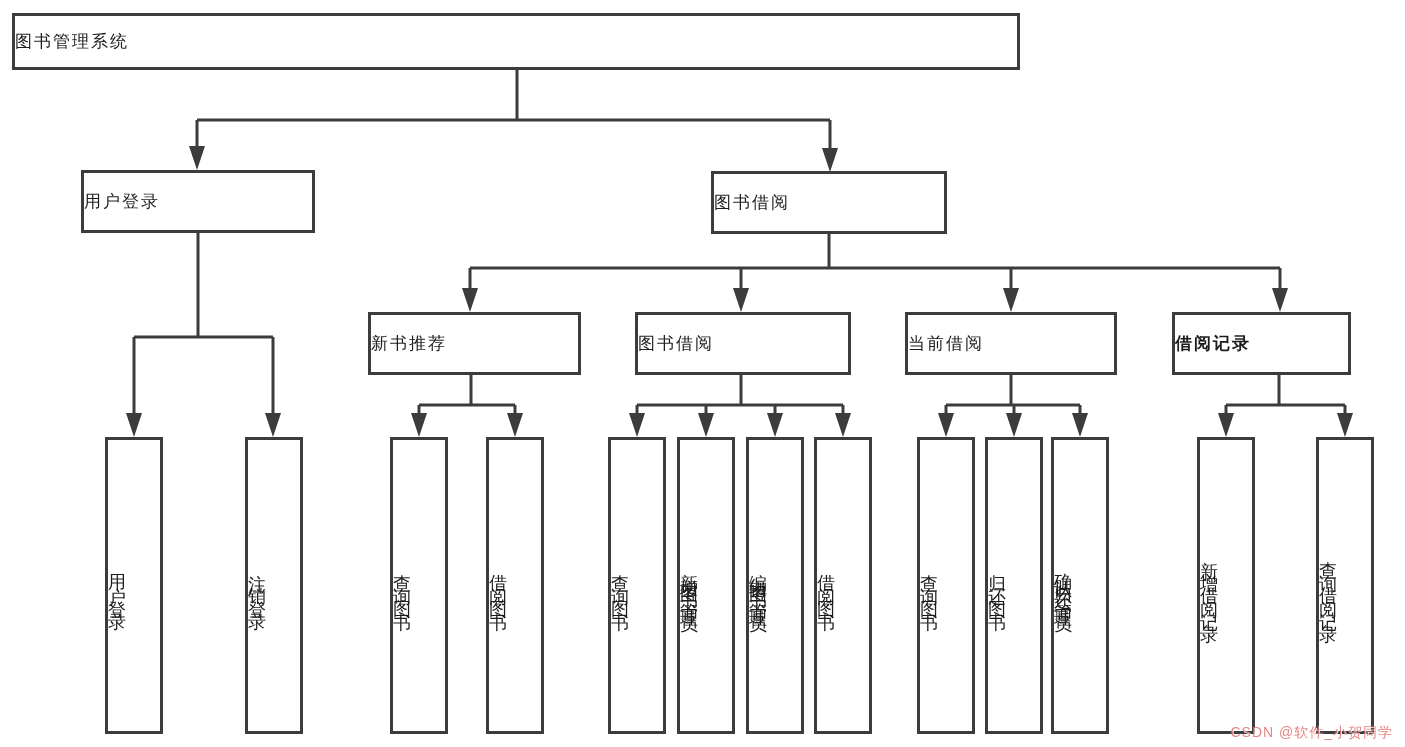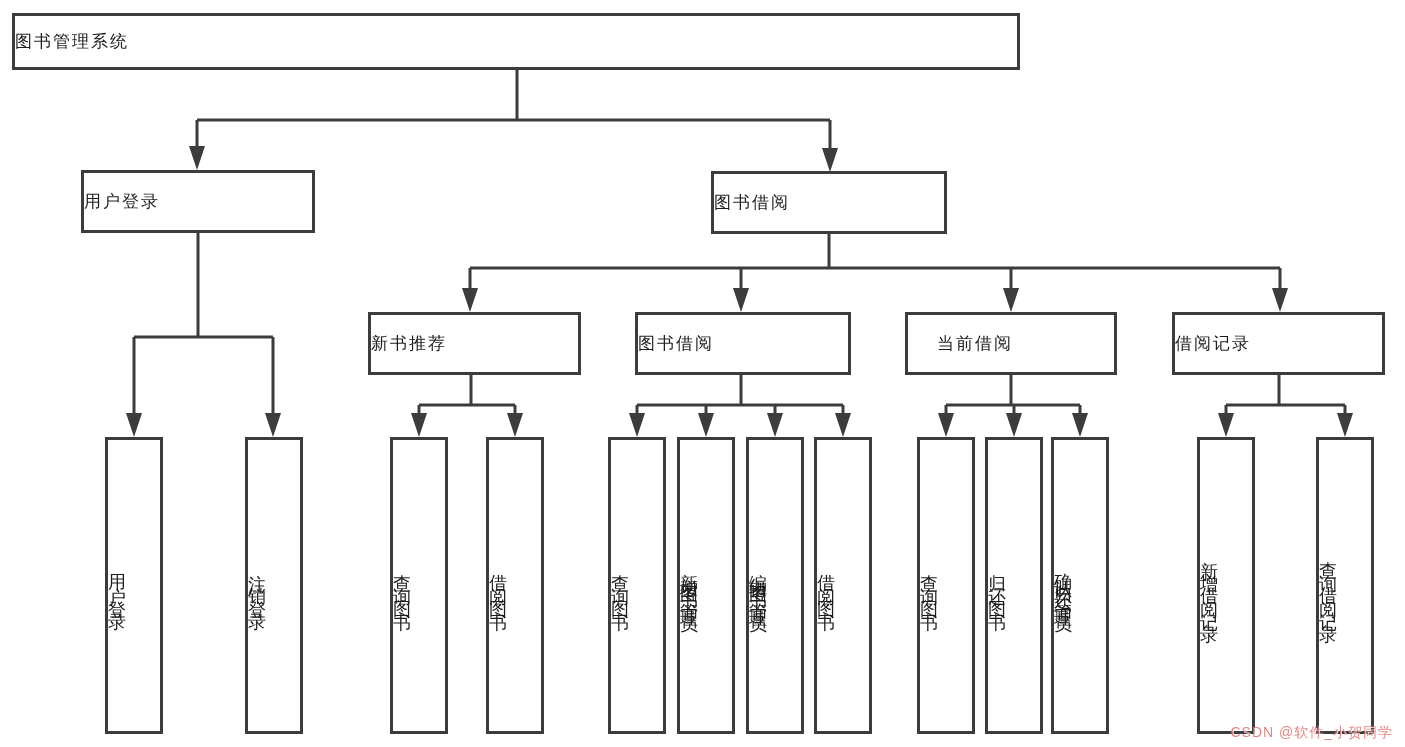--- a/index.html
+++ b/index.html
@@ -123,24 +123,24 @@
   <div class="box h" style="left:711px; top:171px; width:236px; height:63px;">
     <span>图书借阅</span>
   </div>
 
   <div class="box h" style="left:368px; top:312px; width:213px; height:63px;">
     <span>新书推荐</span>
   </div>
   <div class="box h" style="left:635px; top:312px; width:216px; height:63px;">
     <span>图书借阅</span>
   </div>
-  <div class="box h" style="left:905px; top:312px; width:212px; height:63px;padding-left:29px;">
+  <div class="box h" style="left:905px; top:312px; width:212px; height:63px;">
     <span>当前借阅</span>
   </div>
-  <div class="box h" style="left:1172px; top:312px; width:213px; height:63px;">
+  <div class="box h" style="left:1172px; top:312px; width:179px; height:63px;font-weight:bold;">
     <span>借阅记录</span>
   </div>
 
   <div class="box v" style="left:105px; top:437px; width:58px; height:297px;">
     <span class="vtext">用户登录</span>
   </div>
   <div class="box v" style="left:245px; top:437px; width:58px; height:297px;">
     <span class="vtext">注销登录</span>
   </div>
 

